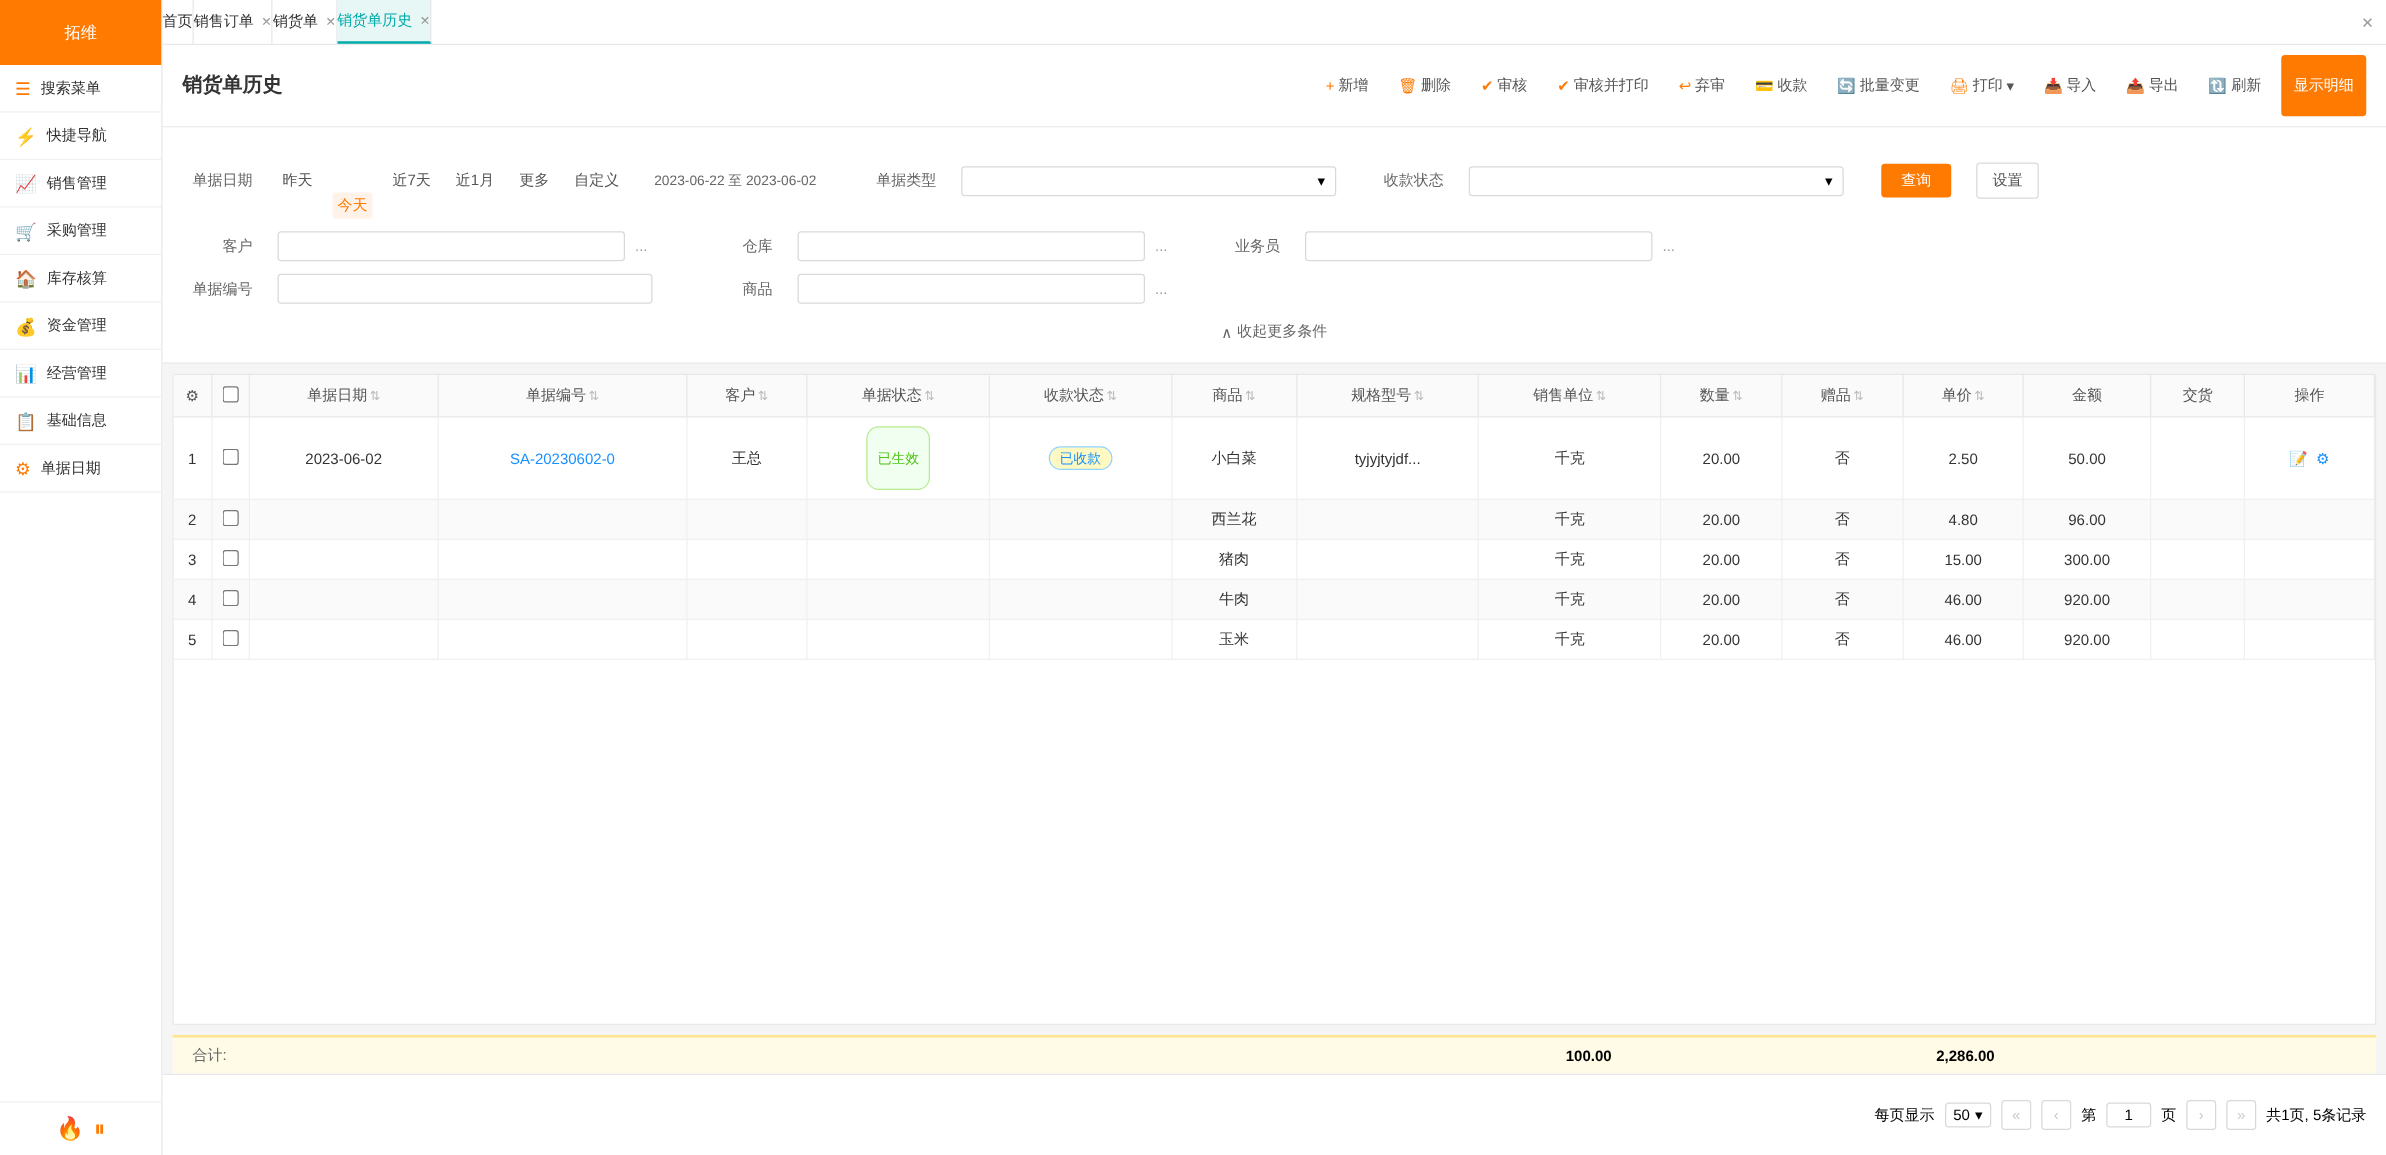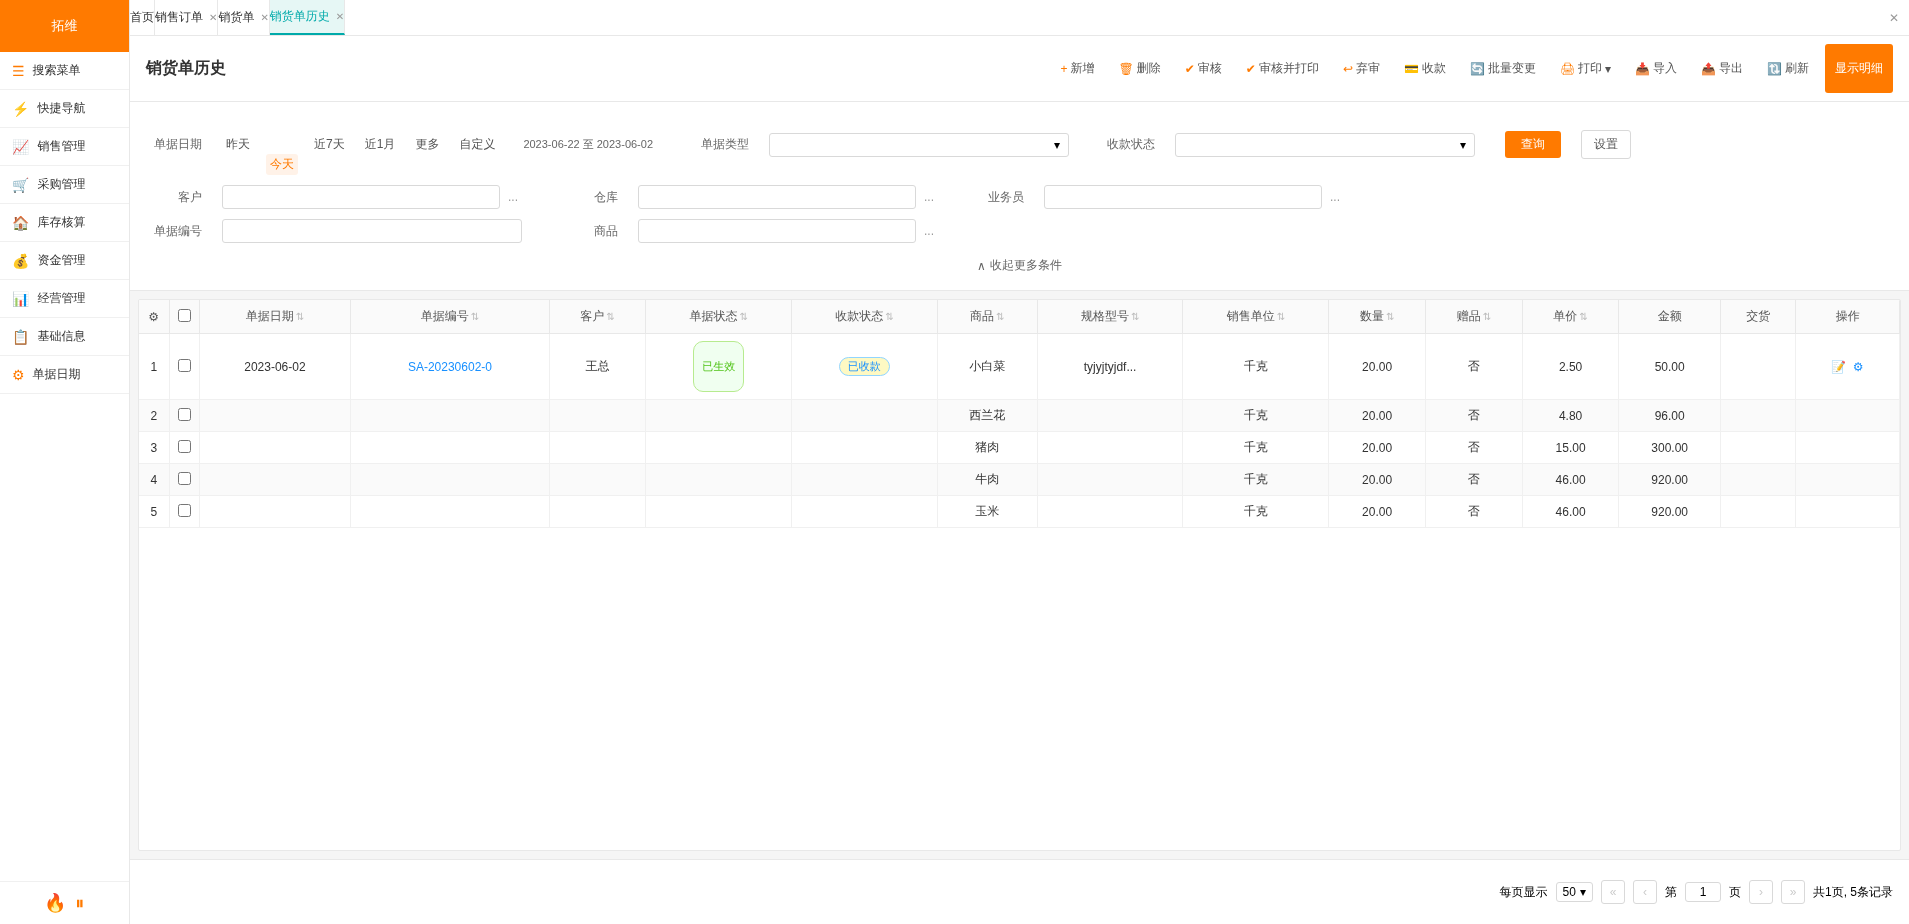--- a/index.html
+++ b/index.html
@@ -605,20 +605,25 @@
     <td>否</td>
     <td>46.00</td>
     <td>920.00</td>
     <td></td>
     <td></td>
   </tr>
           </tbody>
       </table>
     </div>
 
+    <div class="table-footer" style="display:flex;align-items:center;padding:6px 16px;margin:0 8px;background:#fffbe6;border-top:2px solid #ffe58f">
+      <span class="footer-label" style="min-width:60px;color:#666">合计:</span>
+      <span style="display: inline-block; position: relative; left: 60%; font-weight: bold;">100.00</span>
+      <span style="display: inline-block; position: relative; left: 75%; font-weight: bold;">2,286.00</span>
+    </div>
 
     <div class="pagination-bar">
       <span>每页显示</span>
       <div class="page-size-select">
         <span>50</span>
         <span>▾</span>
       </div>
       <div class="page-nav-btn disabled">«</div>
       <div class="page-nav-btn disabled">‹</div>
       <span>第</span>

